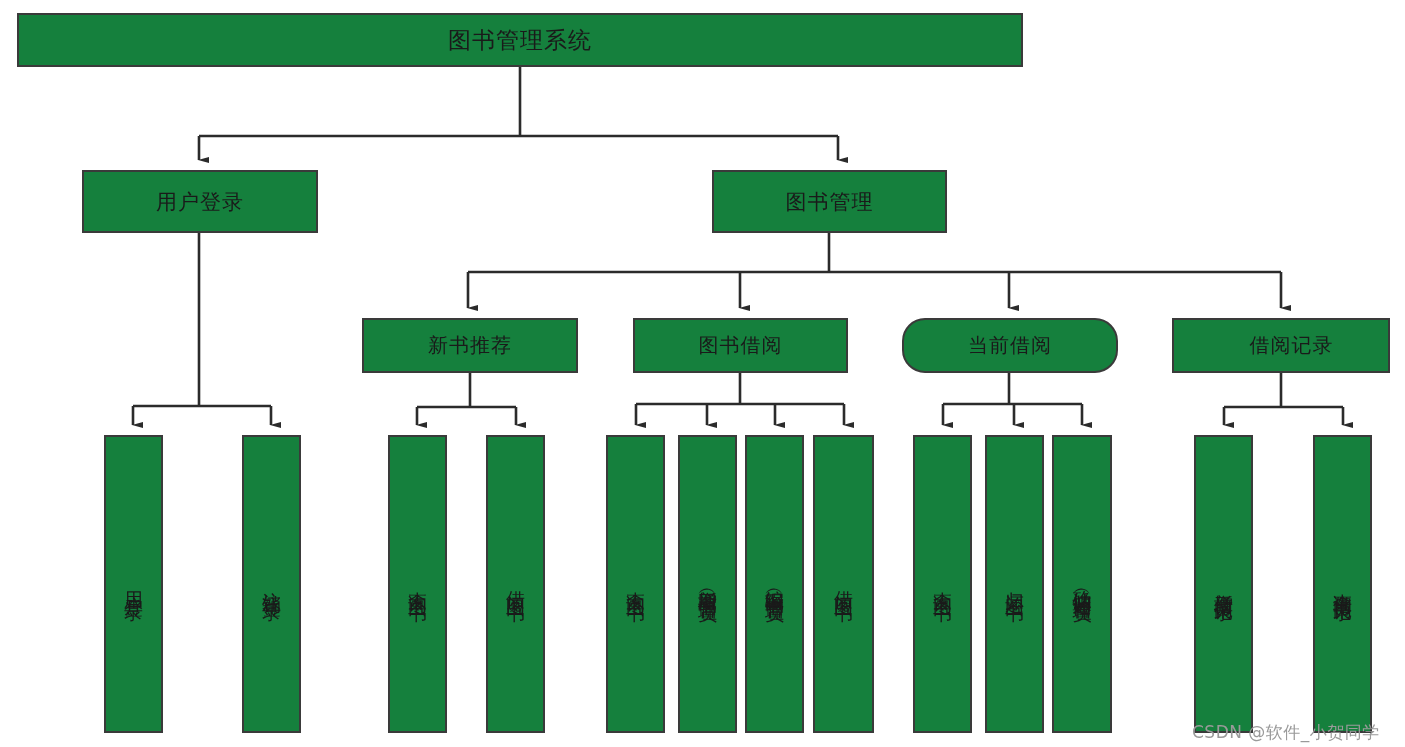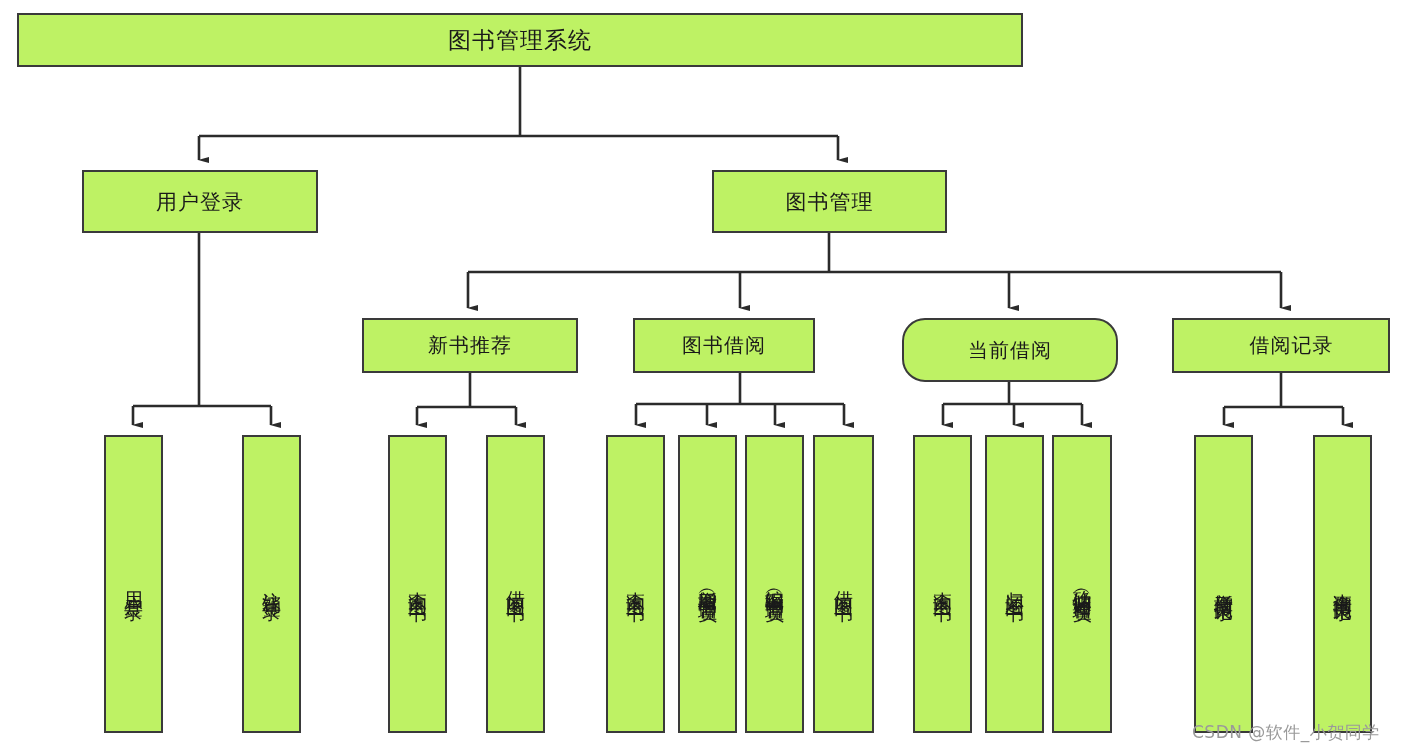--- a/index.html
+++ b/index.html
@@ -22,21 +22,21 @@
     left: 0;
     top: 0;
     width: 1405px;
     height: 747px;
     pointer-events: none;
   }
   .node {
     position: absolute;
     box-sizing: border-box;
     border: 2.5px solid #3a3a3a;
-    background: #bef264;
+    background: #15803d;
     display: flex;
     align-items: center;
     justify-content: center;
     color: #1a1a1a;
     text-align: center;
     z-index: 2;
   }
   .node.root {
     font-size: 23px;
     letter-spacing: 1px;
@@ -139,24 +139,24 @@
   <div class="node lvl2" style="left:82px; top:170px; width:236px; height:63px;">
     <span>用户登录</span>
   </div>
   <div class="node lvl2" style="left:712px; top:170px; width:235px; height:63px;justify-content:center;">
     <span>图书管理</span>
   </div>
 
   <div class="node lvl3" style="left:362px; top:318px; width:216px; height:55px;">
     <span>新书推荐</span>
   </div>
-  <div class="node lvl3" style="left:633px; top:318px; width:182px; height:55px;justify-content:center;">
+  <div class="node lvl3" style="left:633px; top:318px; width:215px; height:55px;justify-content:center;">
     <span>图书借阅</span>
   </div>
-  <div class="node lvl3" style="left:902px; top:318px; width:216px; height:64px;border-radius:23px;">
+  <div class="node lvl3" style="left:902px; top:318px; width:216px; height:55px;border-radius:23px;">
     <span>当前借阅</span>
   </div>
   <div class="node lvl3" style="left:1172px; top:318px; width:218px; height:55px;padding-left:21px;">
     <span>借阅记录</span>
   </div>
 
   <div class="node leaf" style="left:104px; top:435px; width:59px; height:298px;">
     <span class="vtext">用户登录</span>
   </div>
   <div class="node leaf" style="left:242px; top:435px; width:59px; height:298px;">

